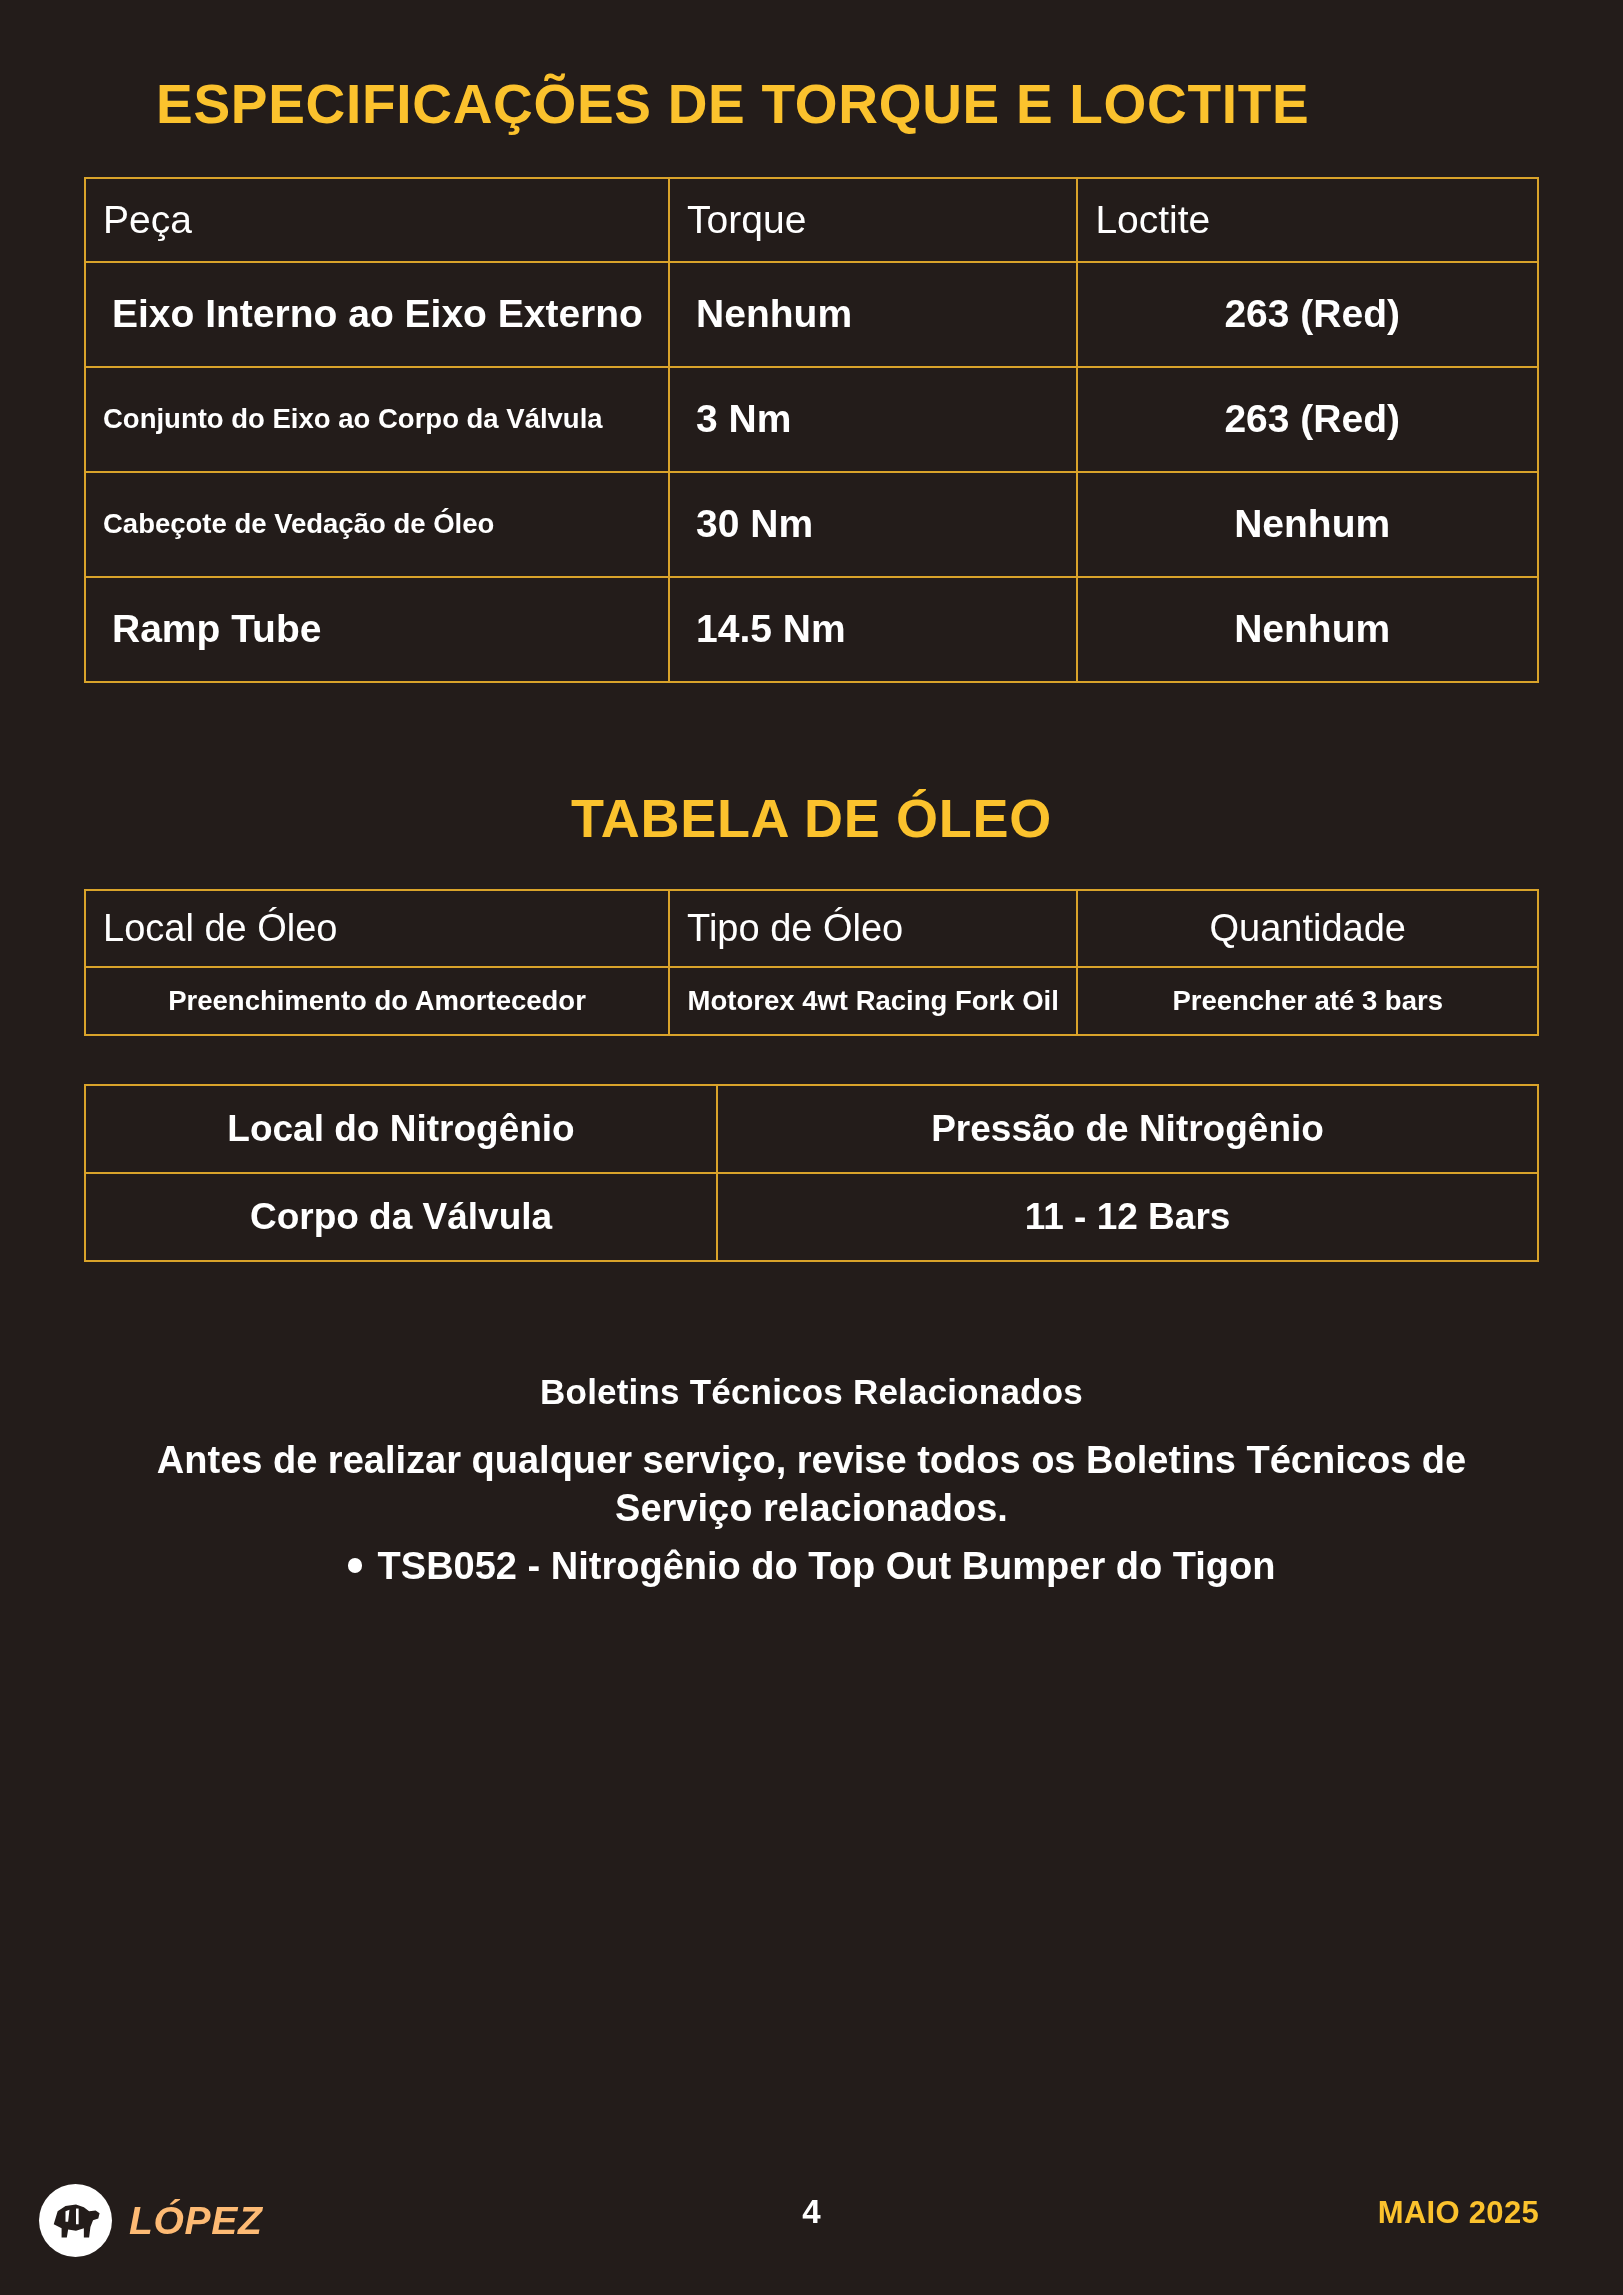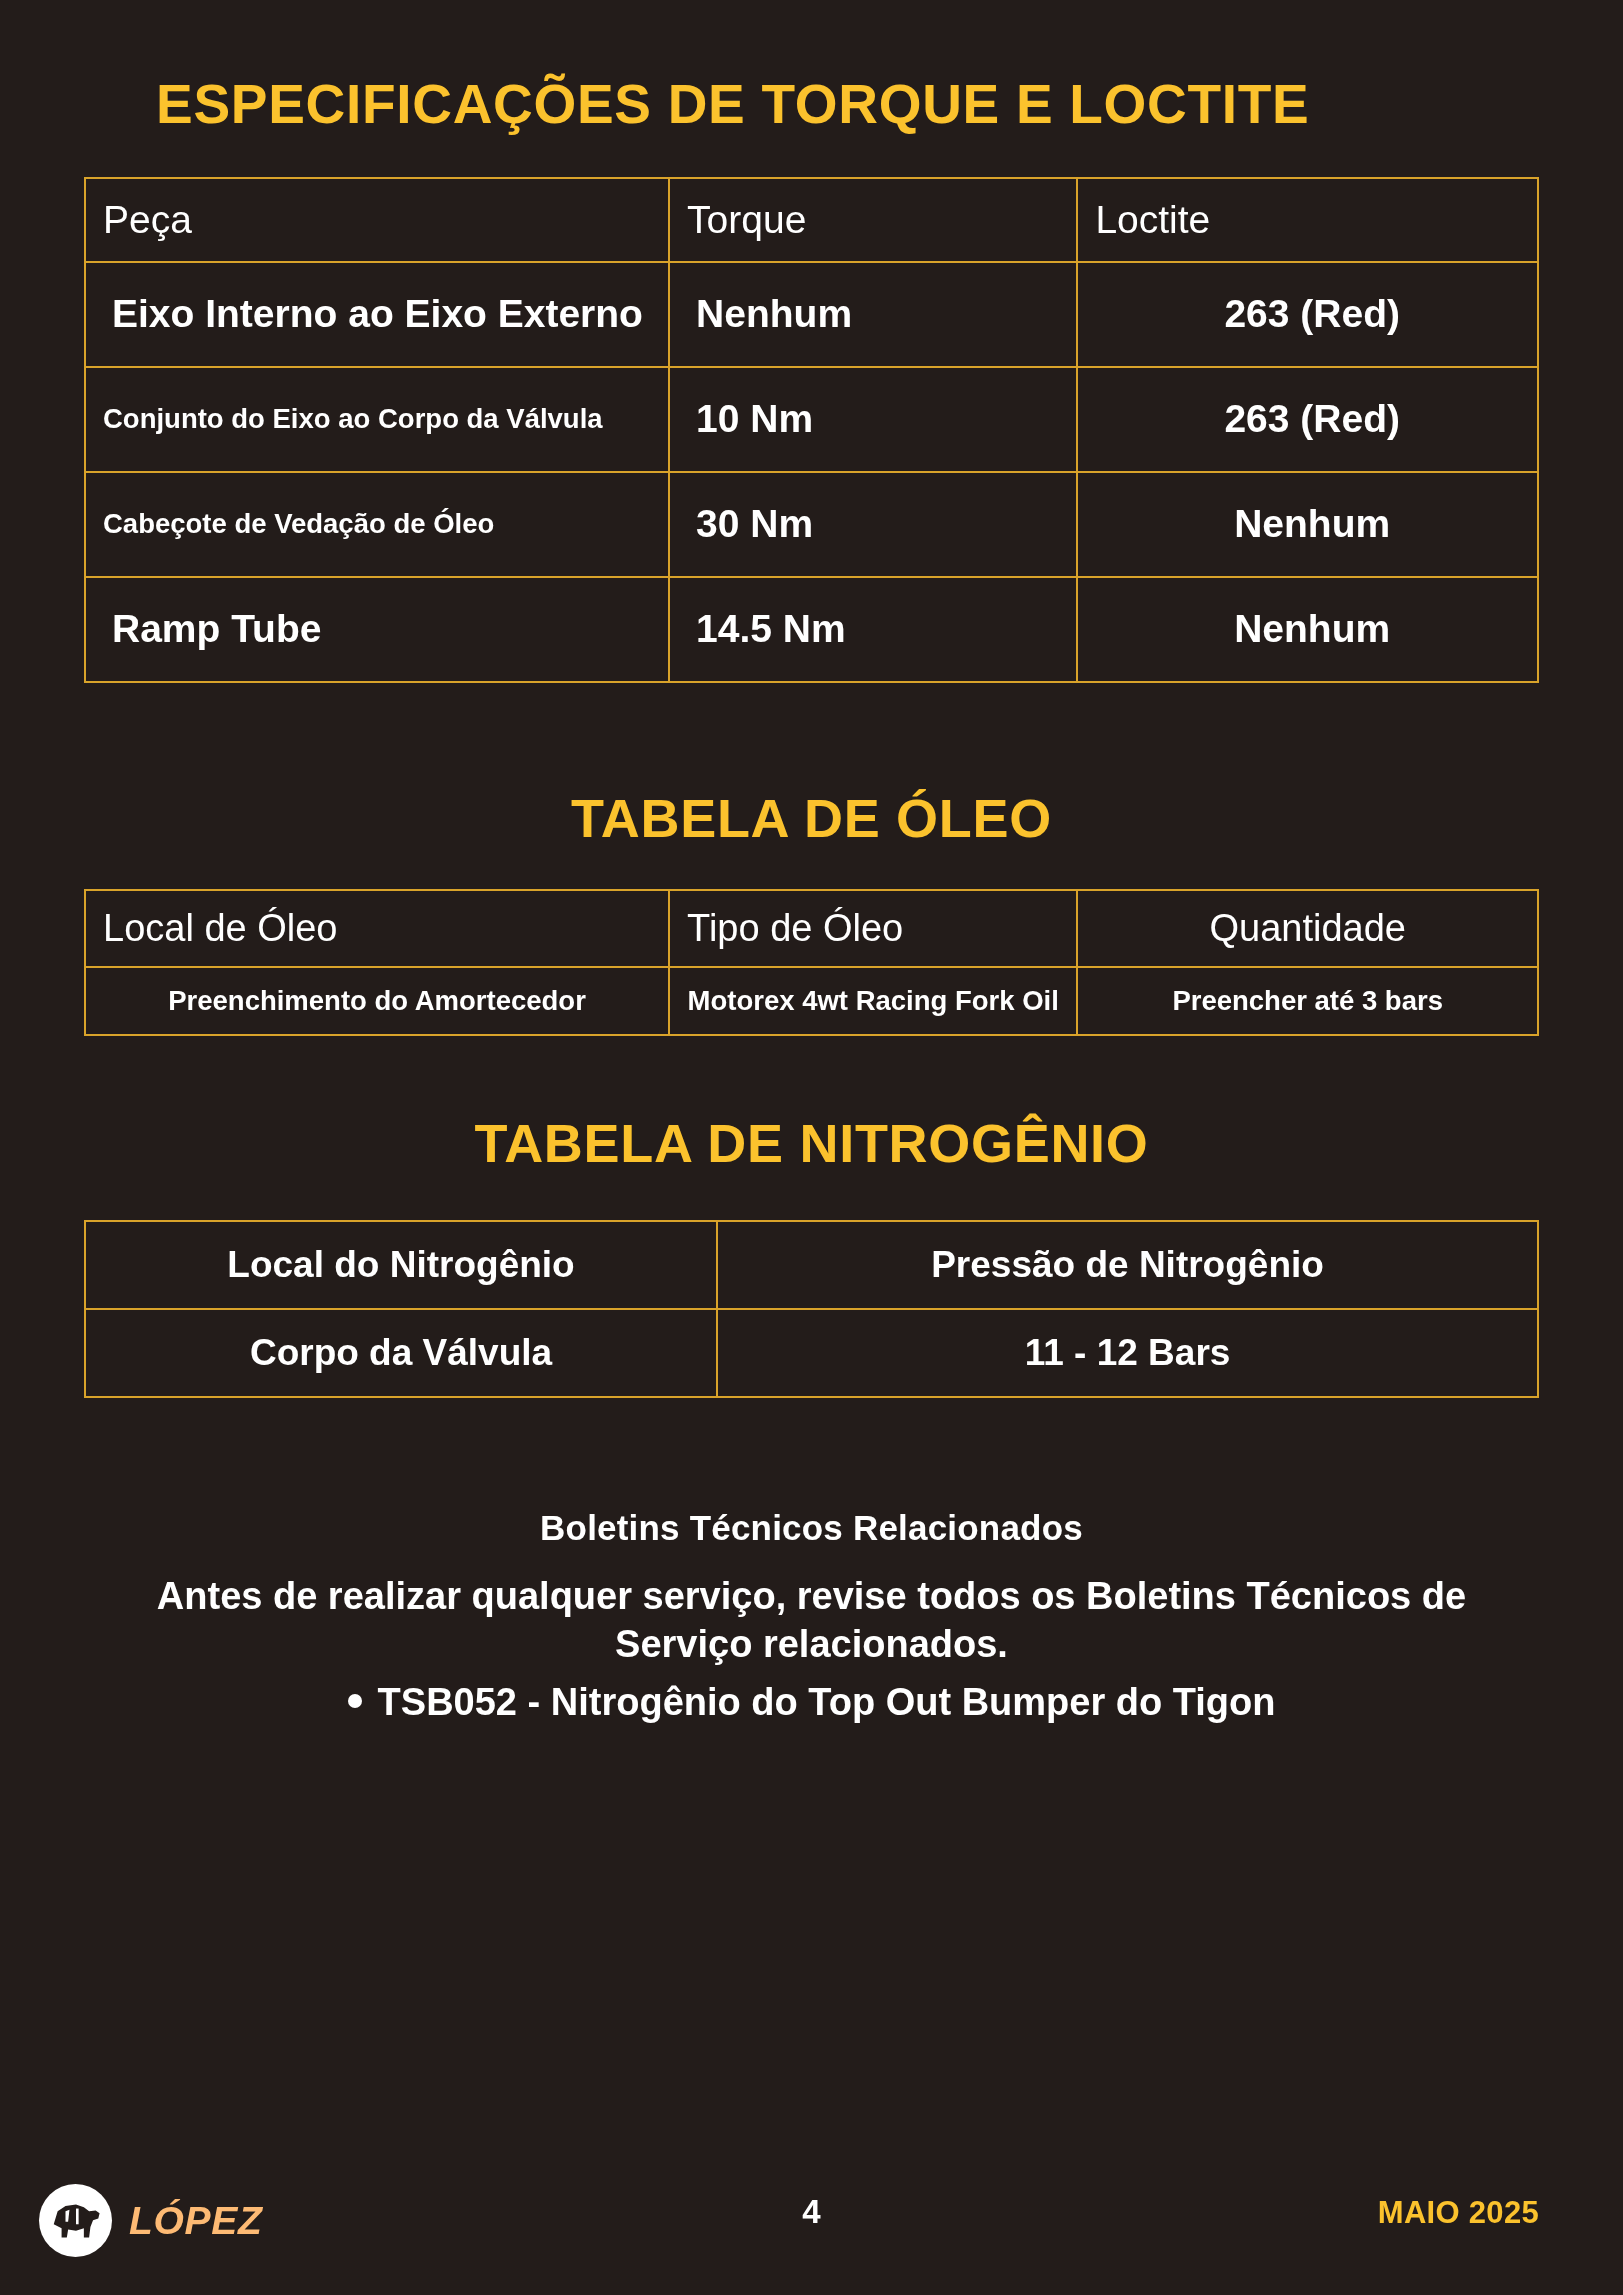--- a/index.html
+++ b/index.html
@@ -177,21 +177,21 @@
         </tr>
       </thead>
       <tbody>
         <tr>
           <td class="lg">Eixo Interno ao Eixo Externo</td>
           <td class="lg">Nenhum</td>
           <td class="lg ctr">263 (Red)</td>
         </tr>
         <tr>
           <td class="sm">Conjunto do Eixo ao Corpo da Válvula</td>
-          <td class="lg">10 Nm</td>
+          <td class="lg">3 Nm</td>
           <td class="lg ctr">263 (Red)</td>
         </tr>
         <tr>
           <td class="sm">Cabeçote de Vedação de Óleo</td>
           <td class="lg">30 Nm</td>
           <td class="lg ctr">Nenhum</td>
         </tr>
         <tr>
           <td class="lg">Ramp Tube</td>
           <td class="lg">14.5 Nm</td>
@@ -220,21 +220,20 @@
       <tbody>
         <tr>
           <td>Preenchimento do Amortecedor</td>
           <td>Motorex 4wt Racing Fork Oil</td>
           <td>Preencher até 3 bars</td>
         </tr>
       </tbody>
     </table>
   </div>
 
-  <h2 class="section-title title-n2">TABELA DE NITROGÊNIO</h2>
 
   <div class="tbl-wrap t-n2">
     <table>
       <colgroup>
         <col class="c1">
           <col class="c2">
       </colgroup>
       <thead>
         <tr>
           <th>Local do Nitrogênio</th>

